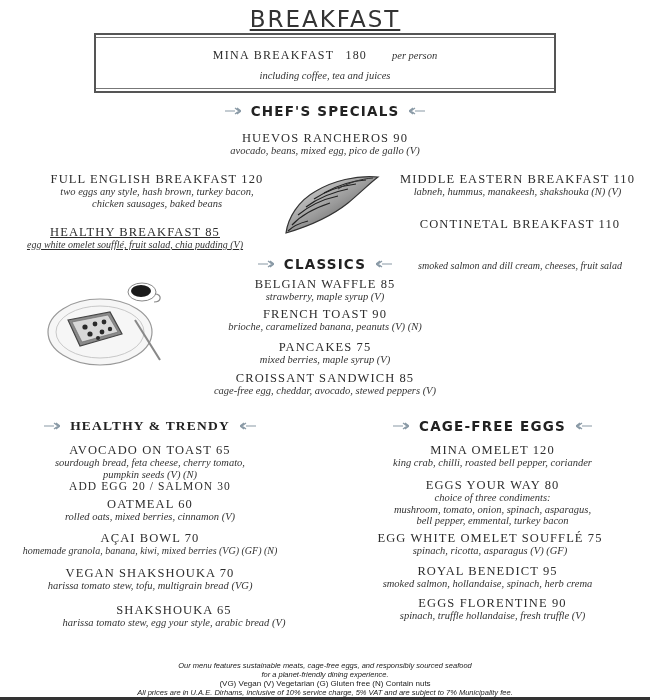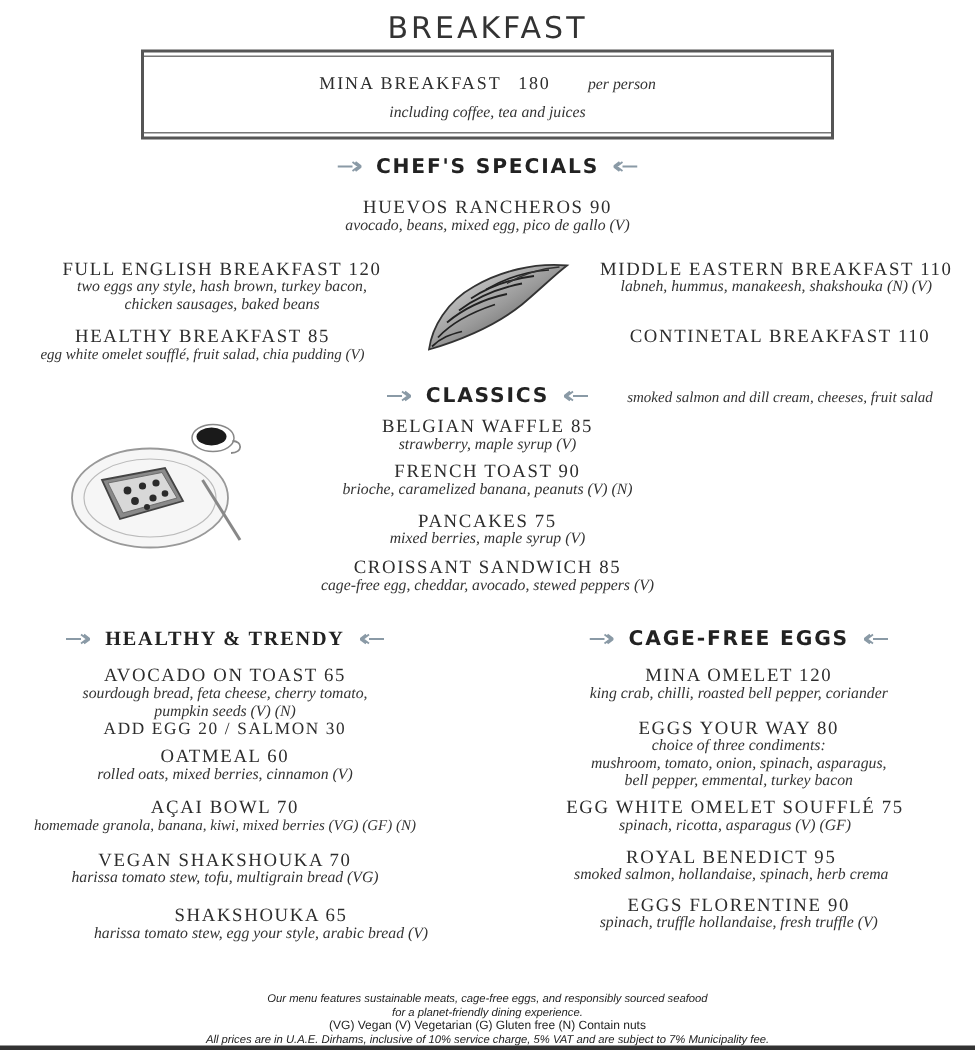--- a/index.html
+++ b/index.html
@@ -2,21 +2,21 @@
 <html><head>
 <meta charset="utf-8">
 <style>
   * { margin: 0; padding: 0; box-sizing: border-box; }
   html, body { width: 650px; height: 700px; background: #fff; overflow: hidden; }
   body { position: relative; color: #2a2a2a; font-family: "DejaVu Serif", serif; }
   .abs { position: absolute; }
   .center { text-align: center; }
   .title {
     left: 0; width: 650px; top: 6px;
-    font-family: "DejaVu Sans", sans-serif; font-size: 20px; letter-spacing: 2px; color: #333;
+    font-family: "DejaVu Sans", sans-serif; font-size: 23px; letter-spacing: 2px; color: #333; text-decoration: underline;
   }
   .box {
     left: 94px; top: 33px; width: 462px; height: 60px;
     border-left: 2px solid #555; border-right: 2px solid #555;
   }
   .box .line { position: absolute; left: 0; right: 0; height: 0; border-top: 2px solid #555; }
   .box .line.t1 { top: 0; }
   .box .line.t2 { top: 4px; left: 0; right: 0; border-top: 1px solid #777; }
   .box .line.b1 { bottom: 0; }
   .box .line.b2 { bottom: 4px; border-top: 1px solid #777; }
@@ -75,27 +75,27 @@
         <path d="M16 4H6M6 1L2 4L6 7M4 1L0 4L4 7" stroke="#8a9aa6" stroke-width="1.2" fill="none"></path>
       </svg>
     </span>
 </div>
 
 <div class="item" style="left:175px;width:300px;top:132px;">
   <div class="name">HUEVOS RANCHEROS 90</div>
   <div class="desc">avocado, beans, mixed egg, pico de gallo (V)</div>
 </div>
 
-<div class="item" style="left:8px;width:280px;top:173px;">
+<div class="item" style="left:17px;width:280px;top:173px;">
   <div class="name">FULL ENGLISH BREAKFAST  120</div>
   <div class="desc">two eggs any style, hash brown, turkey bacon,</div>
   <div class="desc">chicken sausages, baked beans</div>
 </div>
 
-<div class="item" style="left:0;width:270px;top:218px;">
+<div class="item" style="left:0;width:270px;top:226px;text-decoration:underline;">
   <div class="name">HEALTHY BREAKFAST 85</div>
   <div class="desc" style="font-size:10px;">egg white omelet soufflé, fruit salad, chia pudding (V)</div>
 </div>
 
 <div class="item" style="left:385px;width:265px;top:173px;">
   <div class="name">MIDDLE EASTERN BREAKFAST  110</div>
   <div class="desc">labneh, hummus, manakeesh, shakshouka (N) (V)</div>
 </div>
 
 <div class="item" style="left:390px;width:260px;top:218px;">

